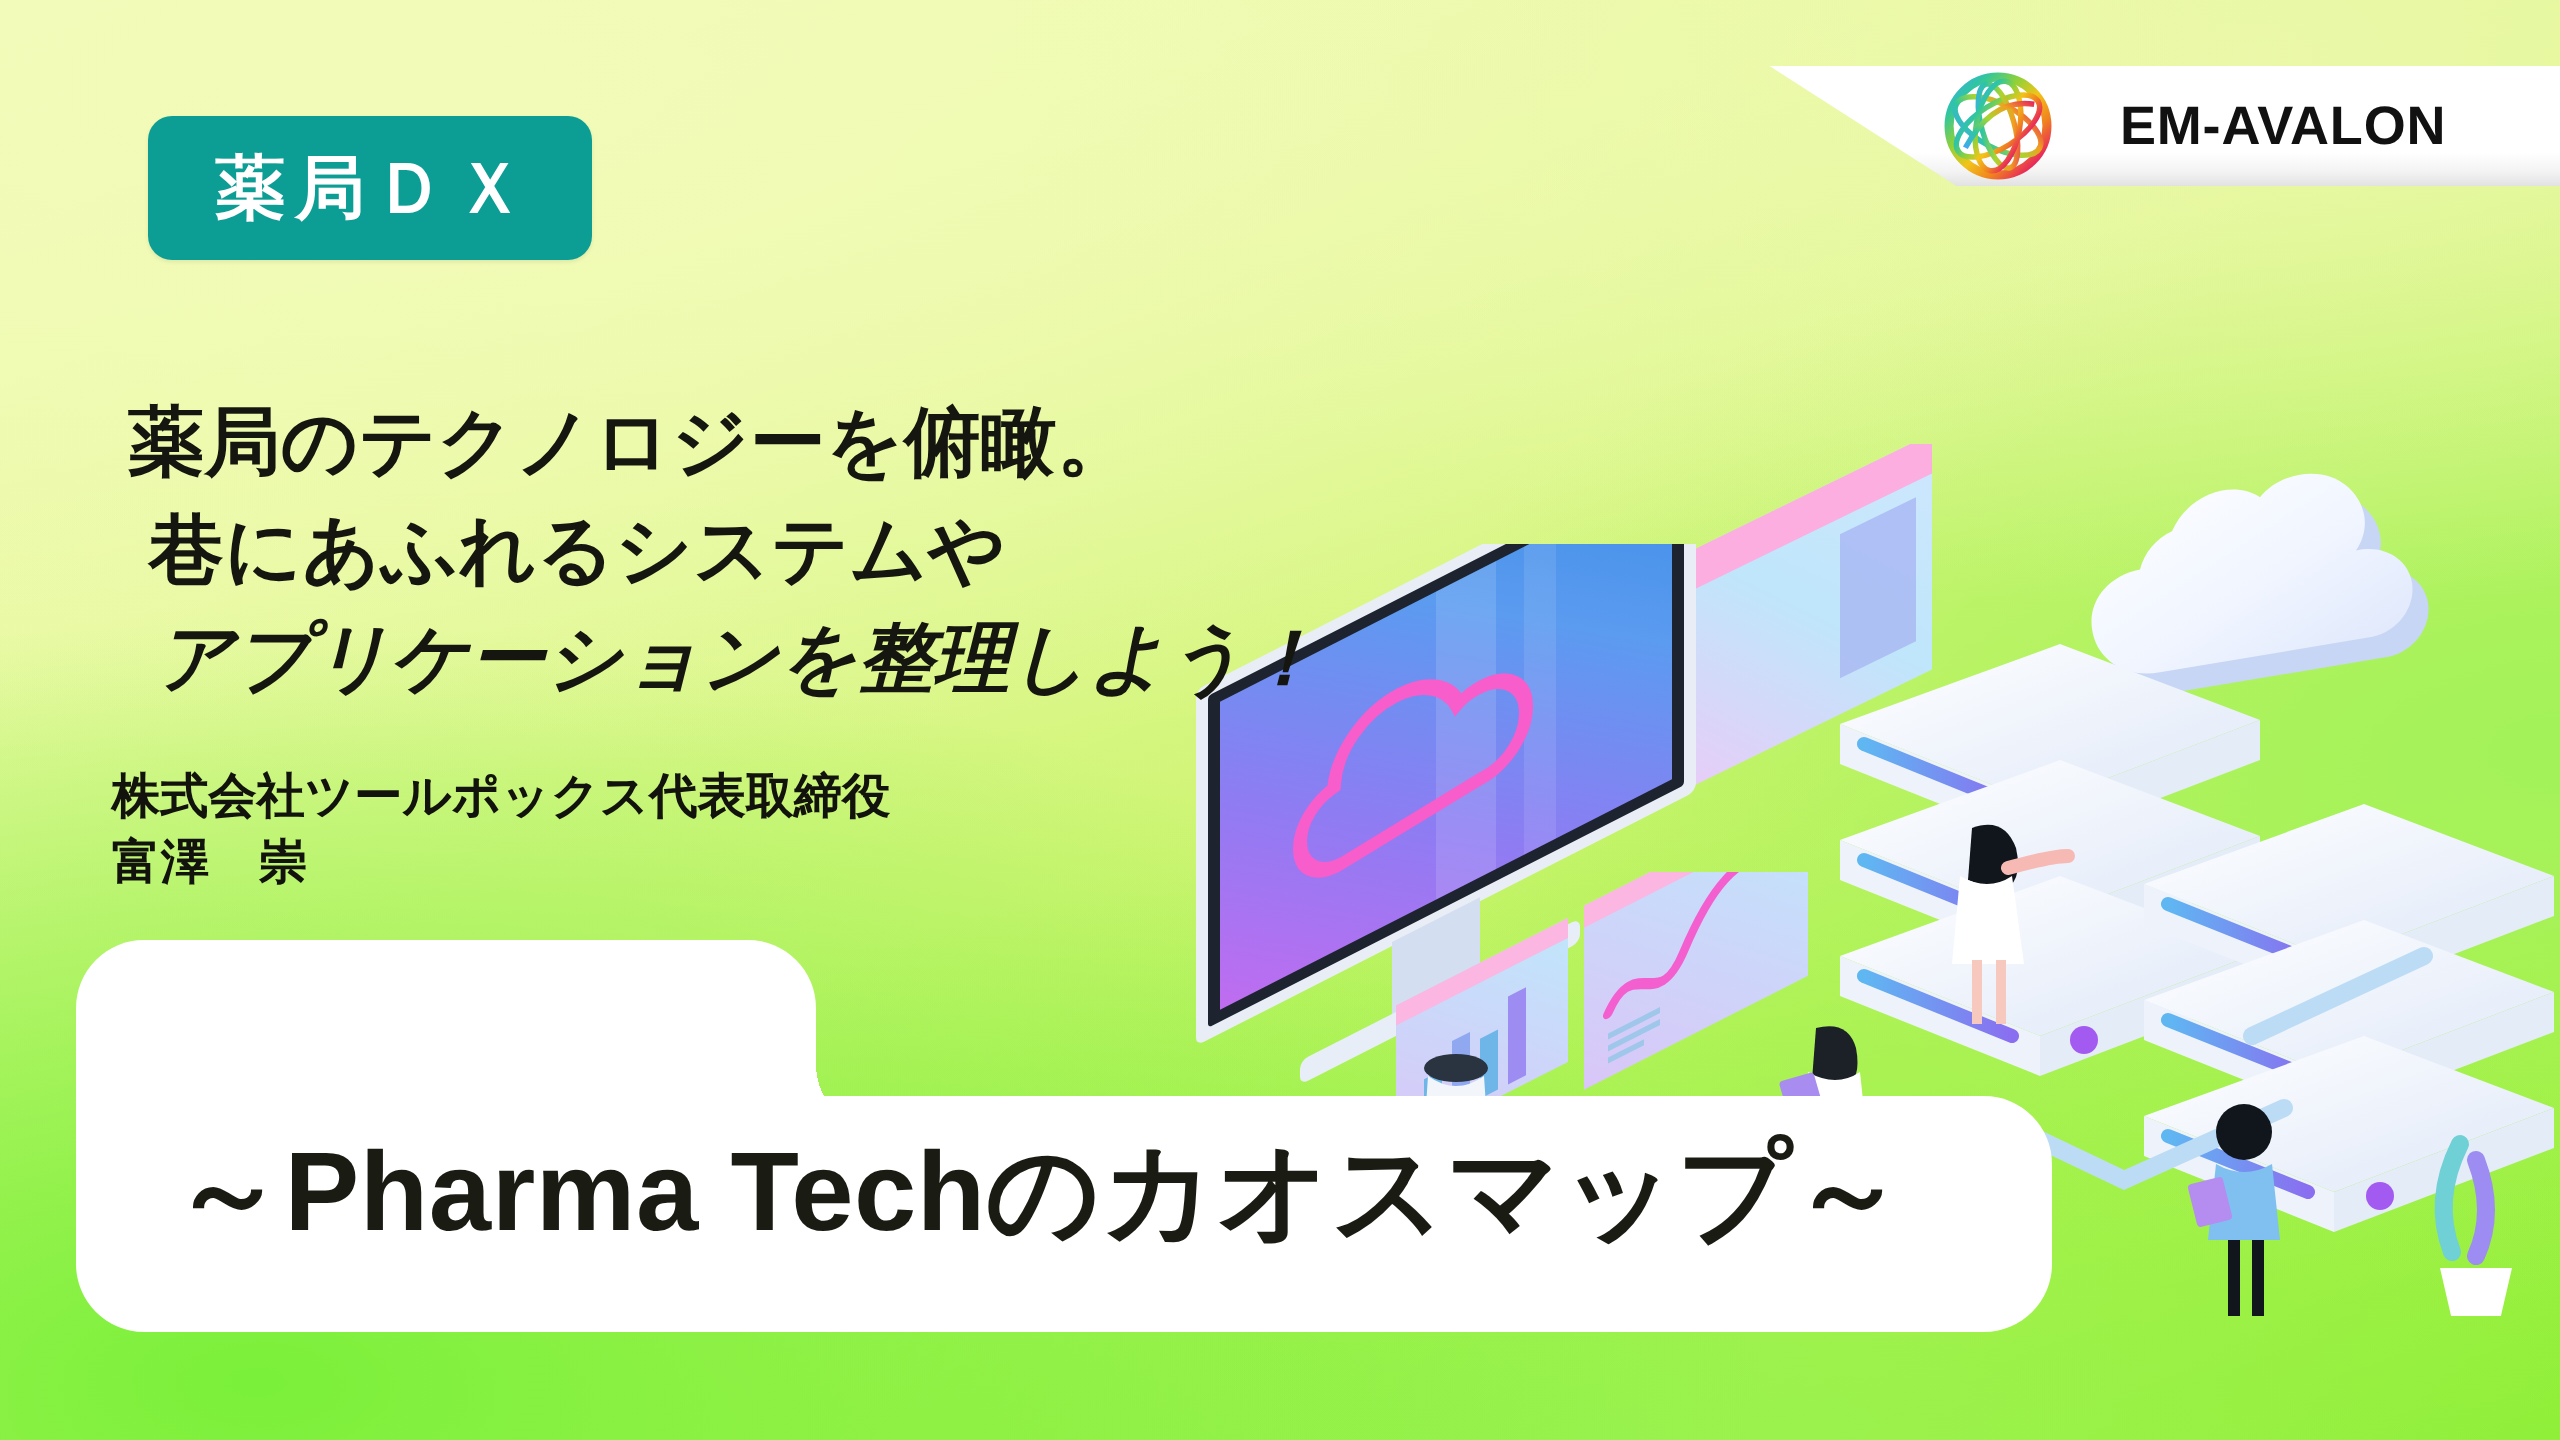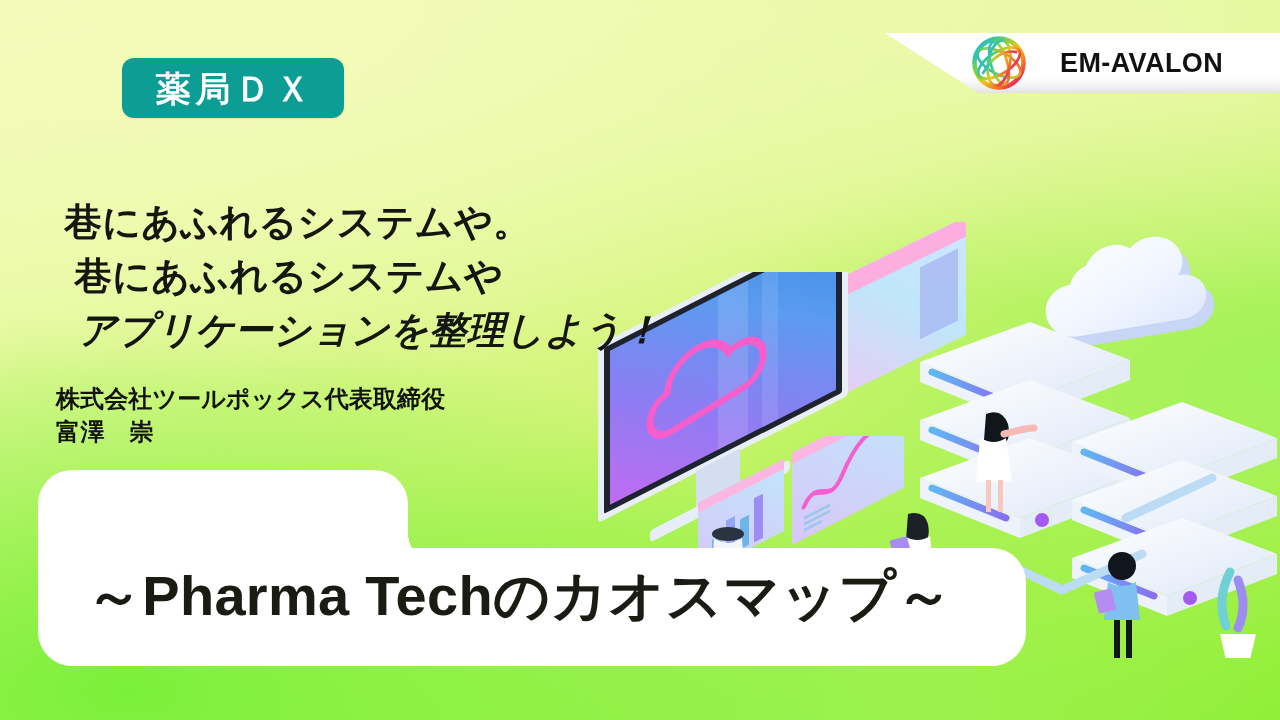--- a/index.html
+++ b/index.html
@@ -39,26 +39,25 @@
 
   
   .servers { left:912px; top:318px; width:372px; height:340px; }
 
   
   .people { left:676px; top:436px; width:300px; height:175px; }
 
   
   .badge {
     position:absolute; left:74px; top:58px;
-    width:222px; height:60px;
+    width:222px; height:72px;
     background:#0c9e95;
     border-radius:12px;
     display:flex; align-items:center; justify-content:center;
     box-shadow:0 1px 2px rgba(0,0,0,.08);
-    margin-left:48px;
   }
   .badge span {
     color:#ffffff;
     font-size:35px;
     font-weight:700;
     letter-spacing:.14em;
     text-indent:.14em;
     line-height:1;
   }
 
@@ -374,21 +373,21 @@
       <ellipse cx="32" cy="32" rx="26" ry="12" fill="none" stroke="url(#g2)" stroke-width="3" transform="rotate(28 32 32)"></ellipse>
       <ellipse cx="32" cy="32" rx="26" ry="12" fill="none" stroke="url(#g1)" stroke-width="3" transform="rotate(-32 32 32)"></ellipse>
       <ellipse cx="32" cy="32" rx="24" ry="9" fill="none" stroke="url(#g2)" stroke-width="3" transform="rotate(74 32 32)"></ellipse>
       <ellipse cx="32" cy="32" rx="12" ry="25" fill="none" stroke="url(#g1)" stroke-width="3" transform="rotate(10 32 32)"></ellipse>
       <path d="M14 44 C26 22 40 18 52 20" fill="none" stroke="url(#g2)" stroke-width="3"></path>
     </svg>
     <div class="brand-name">EM-AVALON</div>
   </div>
 
   <div class="lede">
-    <div class="l1">巷にあふれるシステムや。</div>
+    <div class="l1">薬局のテクノロジーを俯瞰。</div>
     <div class="l2">巷にあふれるシステムや</div>
     <div class="l3">アプリケーションを整理しよう！</div>
   </div>
 
   <div class="byline">
     <div>株式会社ツールポックス代表取締役</div>
     <div class="name">富澤　崇</div>
   </div>
 
   <div class="title-plate">

